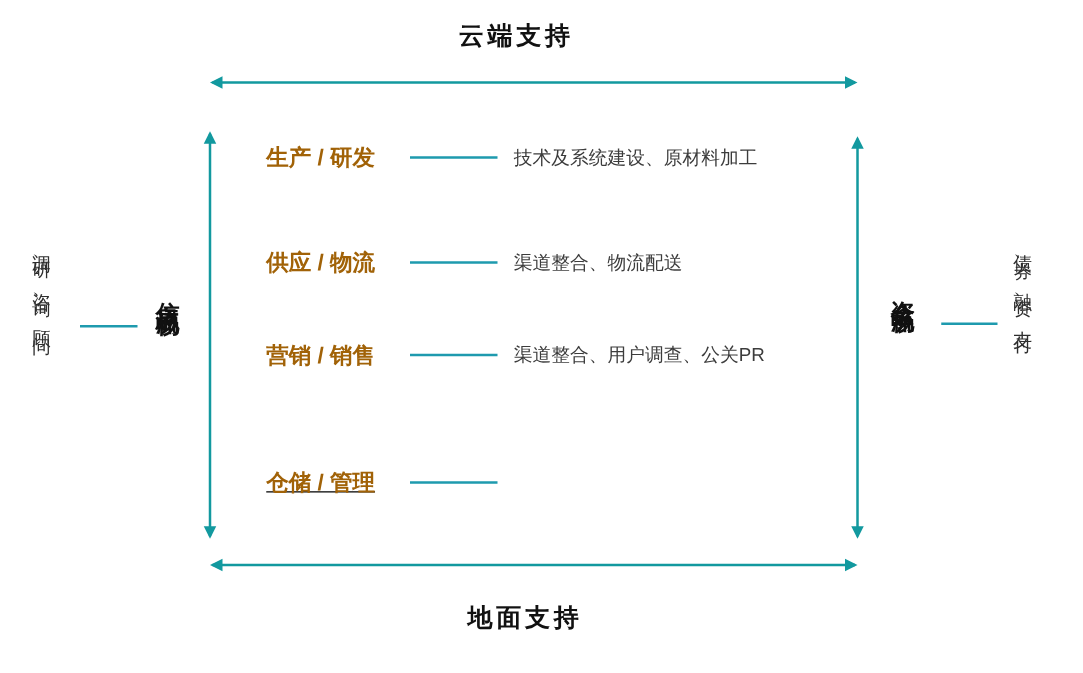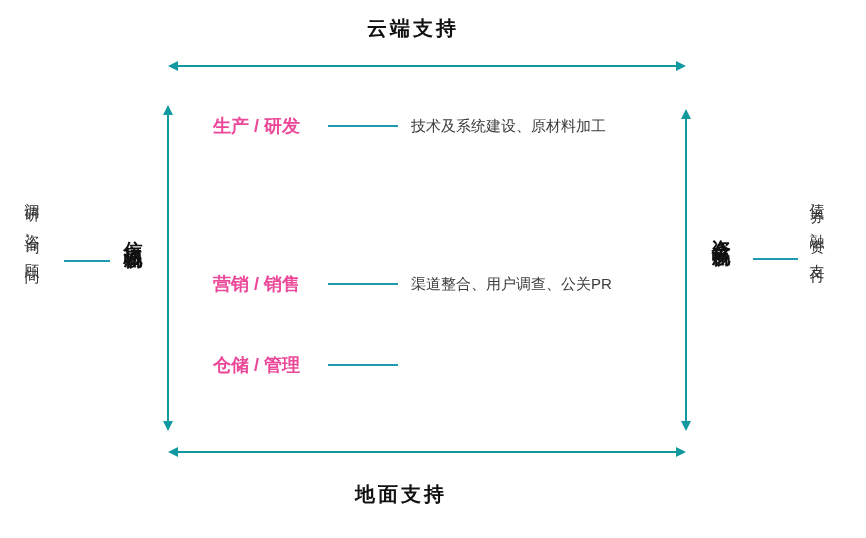--- a/index.html
+++ b/index.html
@@ -21,21 +21,21 @@
   
   .big-label{
     position:absolute;
     font-size:20px;
     font-weight:bold;
     color:#111;
     letter-spacing:3px;
     white-space:nowrap;
   }
   .top-label{left:367px;top:15px;}
-  .bottom-label{left:355px;top:481px;text-align:right;}
+  .bottom-label{left:374px;top:481px;text-align:right;}
 
   
   .h-arrow{
     position:absolute;
     height:2px;
     background:var(--teal);
   }
   .h-arrow::before{
     content:"";position:absolute;left:-2px;top:-4px;width:0;height:0;
     border-top:5px solid transparent;border-bottom:5px solid transparent;
@@ -71,40 +71,40 @@
     position:absolute;
     left:213px;
     display:flex;
     align-items:center;
     height:24px;
   }
   .row-title{
     width:115px;
     font-size:18px;
     font-weight:bold;
-    color:#ec4899;
+    color:#a16207;
     white-space:nowrap;
   }
   .row-line{
     width:70px;
     height:2px;
     background:var(--connector);
     margin-right:13px;
     flex:none;
   }
   .row-desc{
     font-size:15px;
     color:#3c3c3c;
     white-space:nowrap;
     text-align:right;
   }
   .row1{top:114px;}
   .row2{top:198px;}
   .row3{top:272px;}
-  .row4{top:353px;}
+  .row4{top:374px;text-decoration:underline;}
 
   
   .vtext{
     position:absolute;
     writing-mode:vertical-rl;
     text-orientation:upright;
     font-size:15px;
     color:#2e2e2e;
     letter-spacing:5px;
     line-height:1;
@@ -145,20 +145,25 @@
   <div class="h-arrow arrow-top"></div>
   <div class="h-arrow arrow-bottom"></div>
   <div class="v-arrow arrow-left"></div>
   <div class="v-arrow arrow-right"></div>
 
   <div class="row row1">
     <span class="row-title">生产 / 研发</span>
     <span class="row-line"></span>
     <span class="row-desc">技术及系统建设、原材料加工</span>
   </div>
+  <div class="row row2">
+    <span class="row-title">供应 / 物流</span>
+    <span class="row-line"></span>
+    <span class="row-desc">渠道整合、物流配送</span>
+  </div>
   <div class="row row3">
     <span class="row-title">营销 / 销售</span>
     <span class="row-line"></span>
     <span class="row-desc">渠道整合、用户调查、公关PR</span>
   </div>
   <div class="row row4">
     <span class="row-title">仓储 / 管理</span>
     <span class="row-line"></span>
   </div>
 

